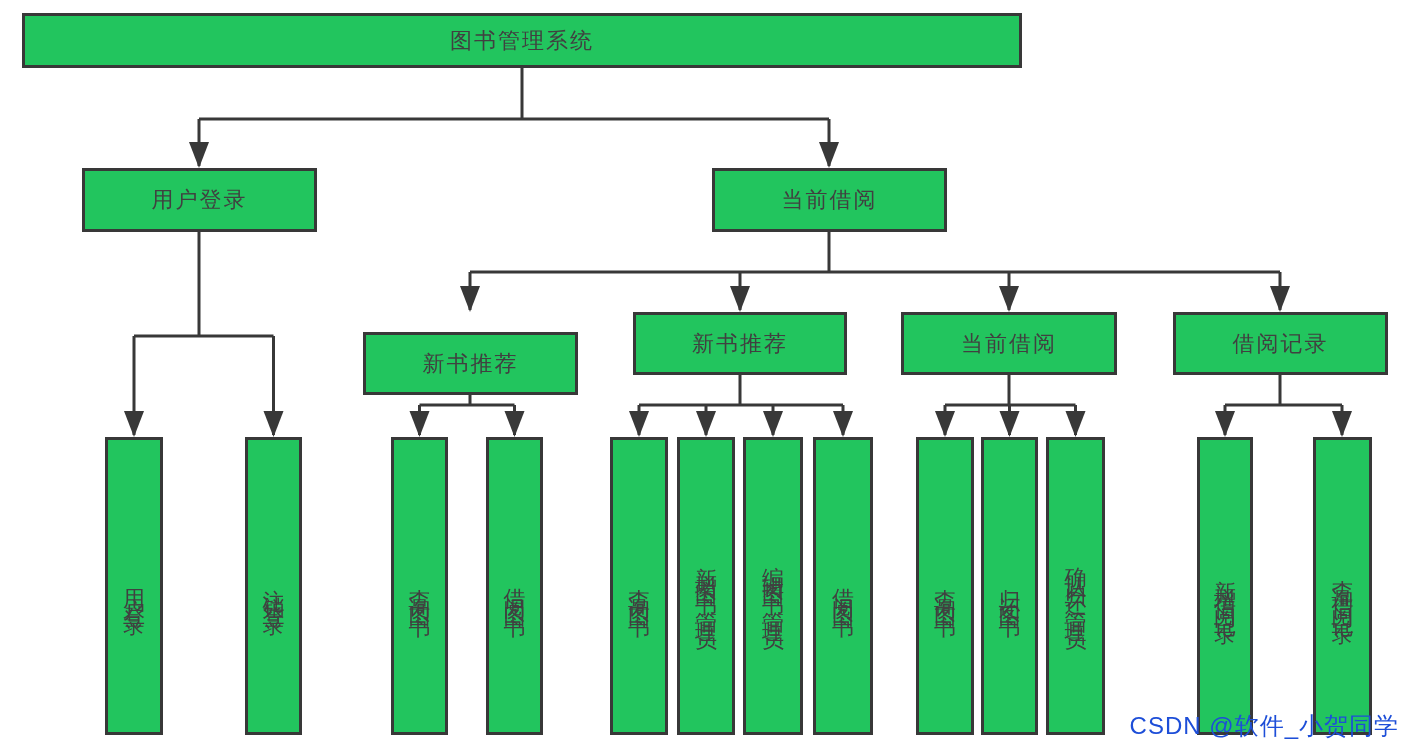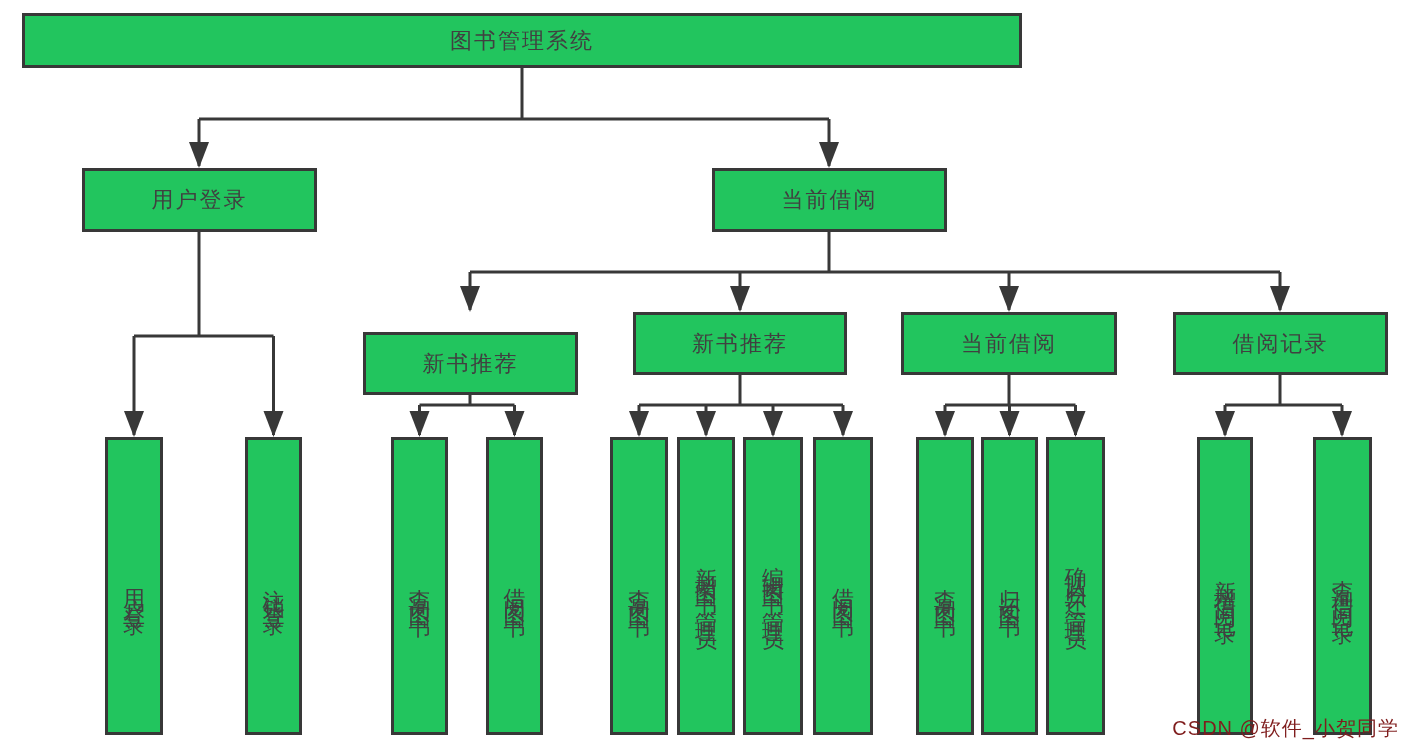--- a/index.html
+++ b/index.html
@@ -66,22 +66,22 @@
   .n-cb-query-book   { left: 916px;  top: 437px; width: 58px; height: 298px; }
   .n-cb-return-book  { left: 981px;  top: 437px; width: 57px; height: 298px; }
   .n-cb-confirm      { left: 1046px; top: 437px; width: 59px; height: 298px; }
   .n-br-add-record   { left: 1197px; top: 437px; width: 56px; height: 298px; }
   .n-br-query-record { left: 1313px; top: 437px; width: 59px; height: 298px; }
 
   .watermark {
     position: absolute;
     right: 6px;
     bottom: 5px;
-    font-size: 20px;
-    color: #7f1d1d;
+    font-size: 24px;
+    color: #1d4ed8;
     letter-spacing: 1px;
     white-space: nowrap;
   }
 </style>
 </head>
 <body>
 
 <div class="canvas">
 
   <svg class="connectors" viewBox="0 0 1405 747" xmlns="http://www.w3.org/2000/svg">

